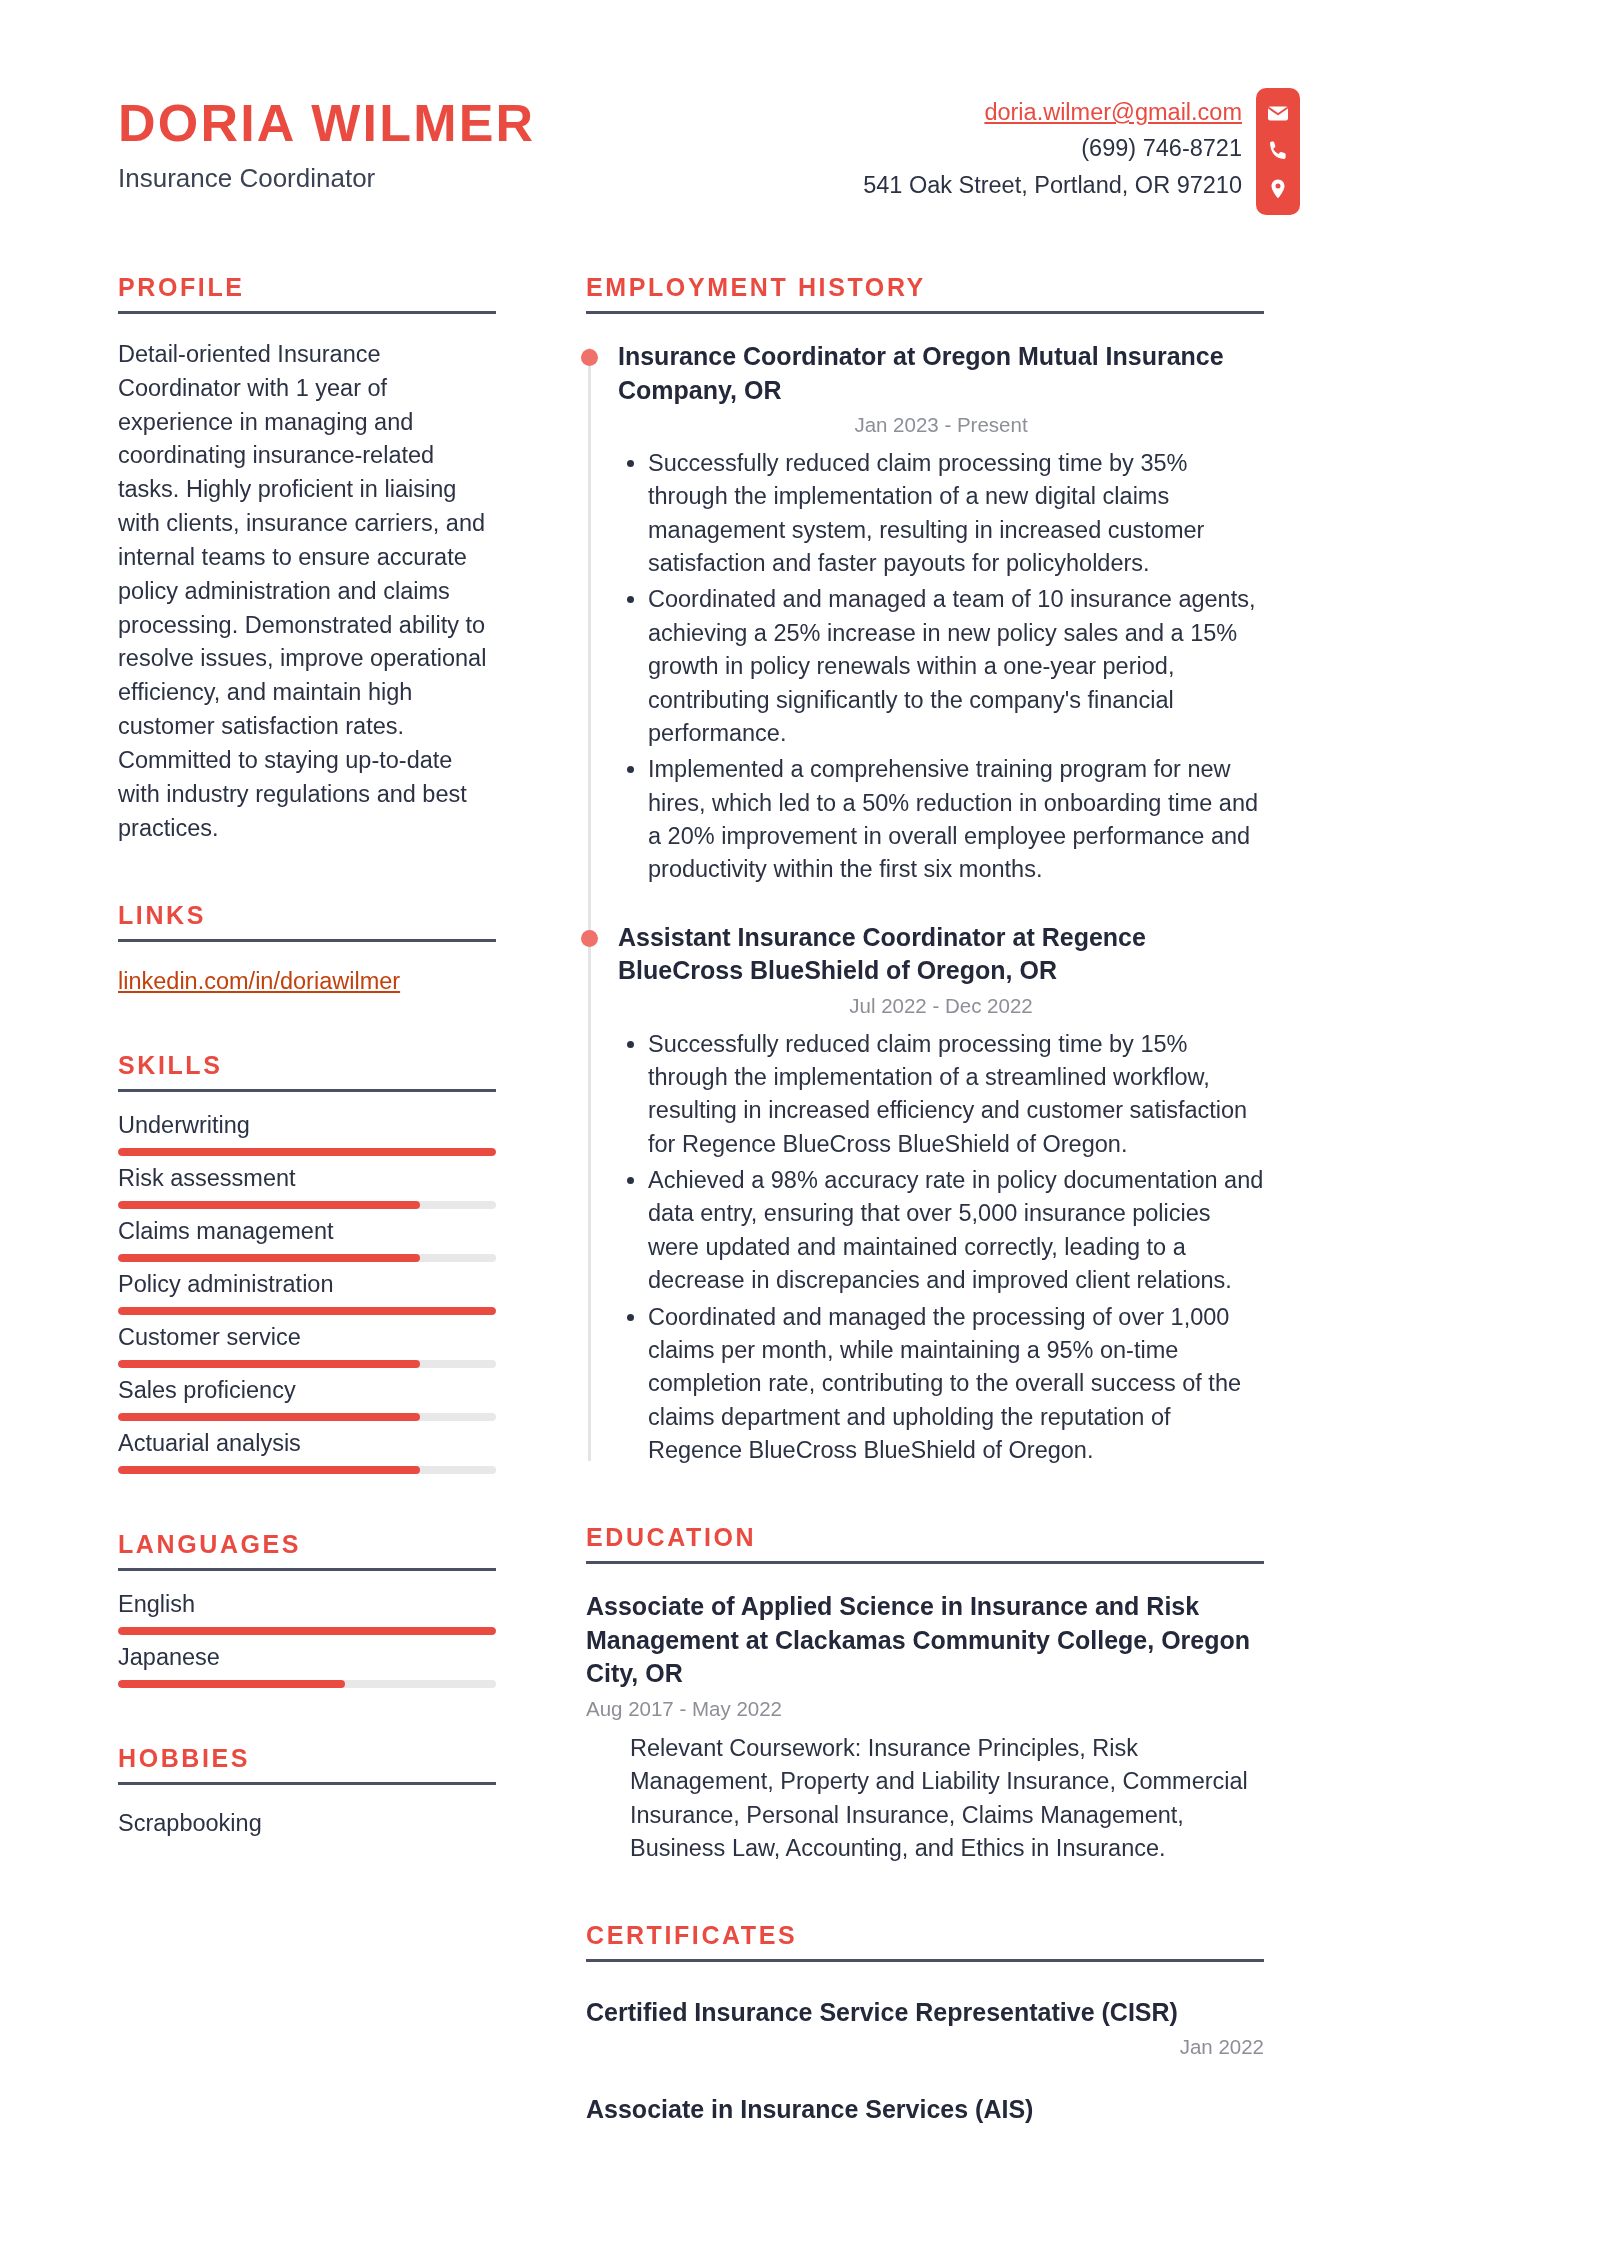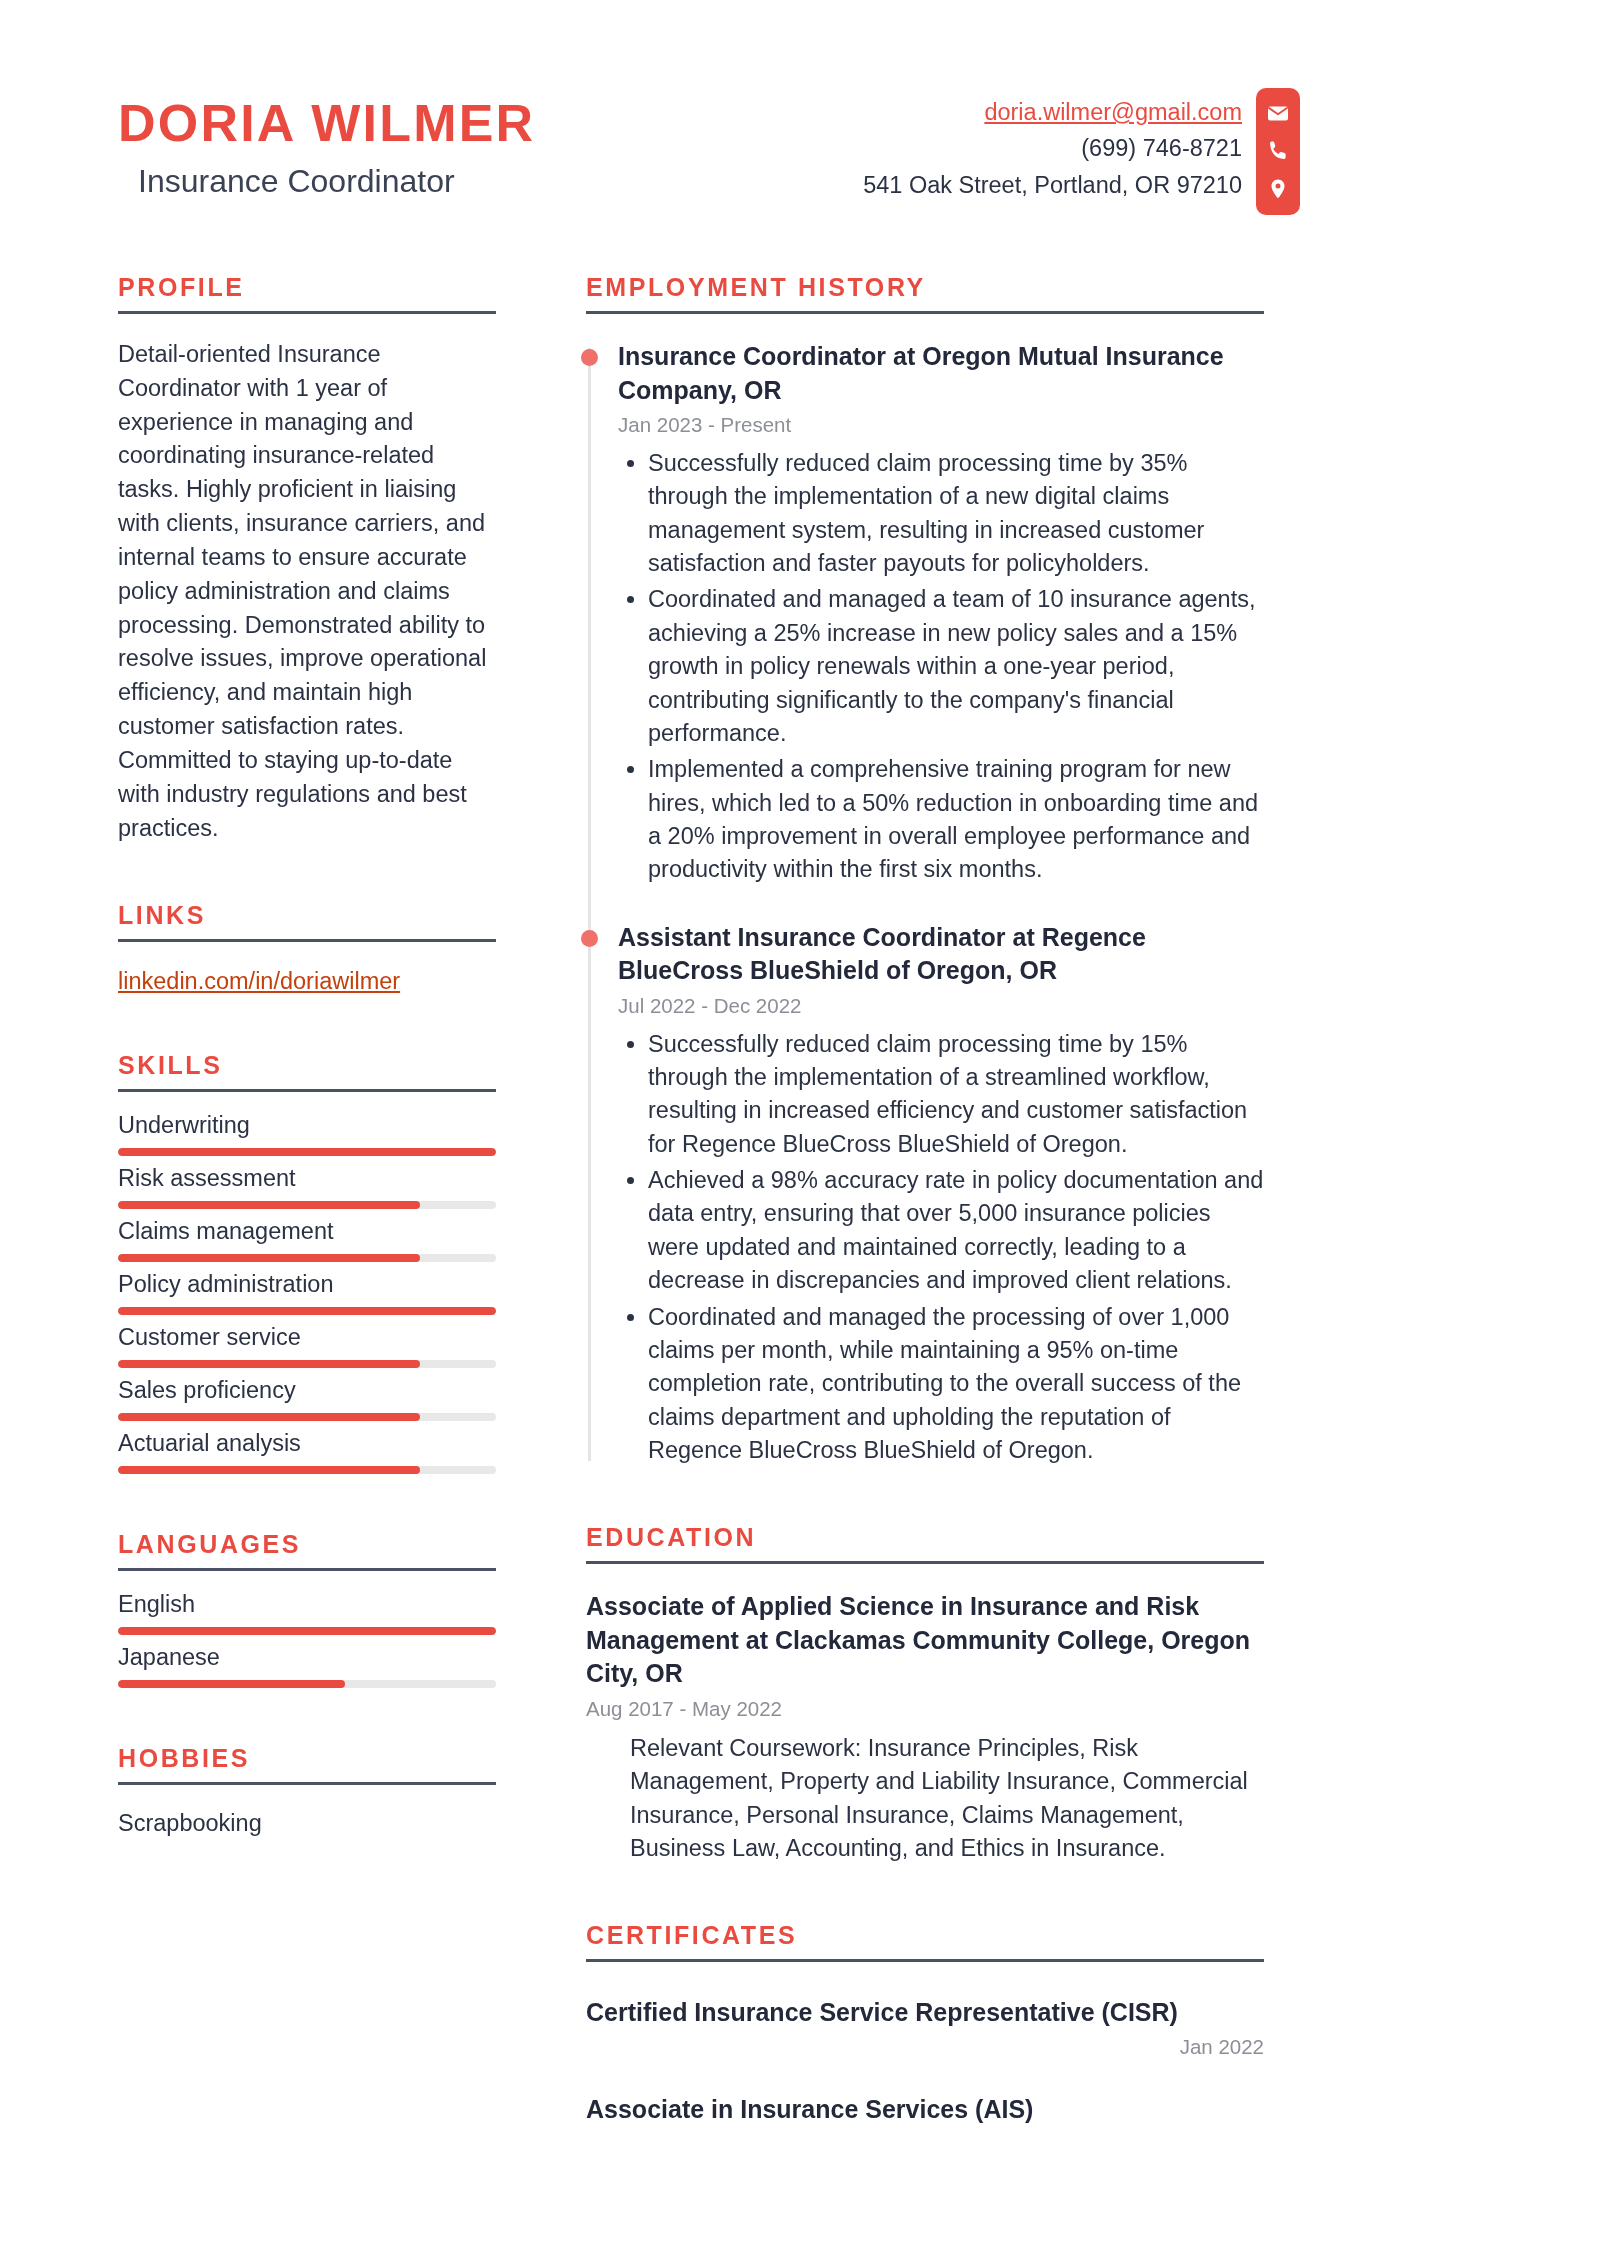--- a/index.html
+++ b/index.html
@@ -13,21 +13,21 @@
   }
 
   .page { position:relative; width:1372px; height:2261px; padding:0; }
 
   
   .header { display:flex; align-items:flex-start; justify-content:space-between;
             padding:88px 72px 0 118px; }
   .name-block { padding-top:8px; }
   .name { font-size:52px; font-weight:bold; letter-spacing:2.2px;
           color:#ea4b41; line-height:1.05; }
-  .job-title { font-size:32px; color:#3b4253; margin-top:12px; font-weight:400;margin-left:20px; }
+  .job-title { font-size:26px; color:#3b4253; margin-top:12px; font-weight:400; }
 
   .contact-wrap { display:flex; align-items:flex-start; gap:14px; }
   .contact-lines { text-align:right; font-size:23.5px; line-height:1.55; color:#2b3244; padding-top:6px;}
   .contact-lines a { color:#ea4b41; text-decoration:underline; }
   .contact-lines div { white-space:nowrap; }
 
   .icon-rail { width:44px; background:#ea4b41; border-radius:10px;
                display:flex; flex-direction:column; align-items:center;
                gap:14px; padding:13px 0 14px 0; }
   .icon-rail svg { display:block; }
@@ -63,21 +63,21 @@
 
   
   .timeline { position:relative; margin-top:26px; padding-left:32px; }
   .timeline:before { content:""; position:absolute; left:2px; top:8px; bottom:6px;
                      width:3px; background:#e4e4e6; }
   .job { position:relative; margin-bottom:34px; }
   .job:last-child { margin-bottom:0; }
   .job-dot { position:absolute; left:-37px; top:9px; width:17px; height:17px;
              border-radius:50%; background:#f0706a; }
   .job-head { font-size:25px; font-weight:bold; line-height:1.34; color:#23293a; }
-  .job-date { font-size:20.5px; color:#8d8f97; margin-top:6px; }
+  .job-date { font-size:20.5px; color:#8d8f97; margin-top:6px;text-align:center; }
   .job-bullets { margin-top:10px; padding-left:30px; }
   .job-bullets li { font-size:23.5px; line-height:1.42; margin-bottom:3px;
                     color:#2b3244; }
 
   
   .edu-item { margin-top:26px; }
   .edu-head { font-size:25px; font-weight:bold; line-height:1.34; color:#23293a; }
   .edu-date { font-size:20.5px; color:#8d8f97; margin-top:6px; }
   .edu-desc { font-size:23.5px; line-height:1.42; margin-top:11px; color:#2b3244;margin-left:44px; }
 

